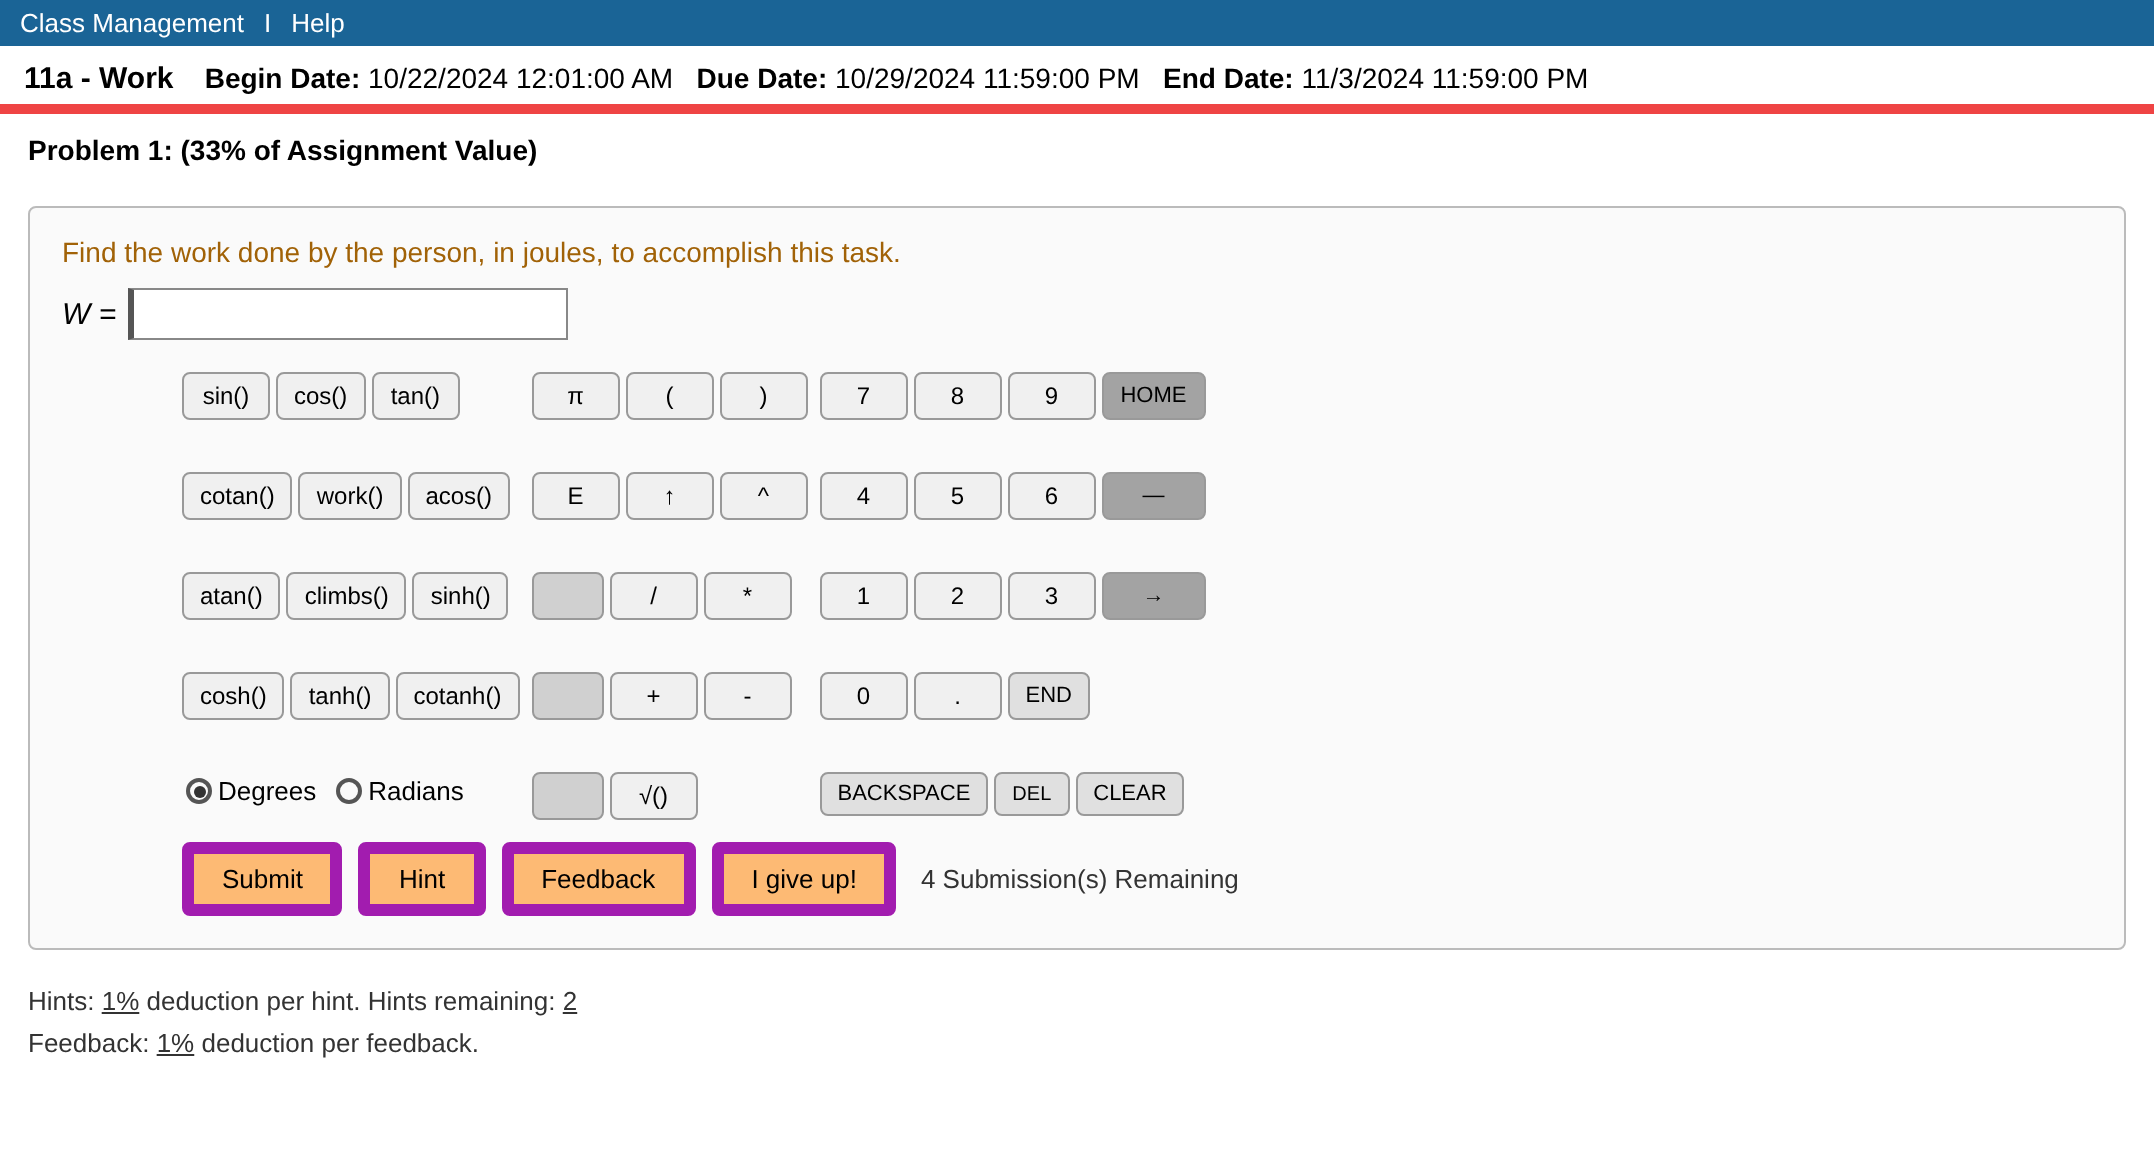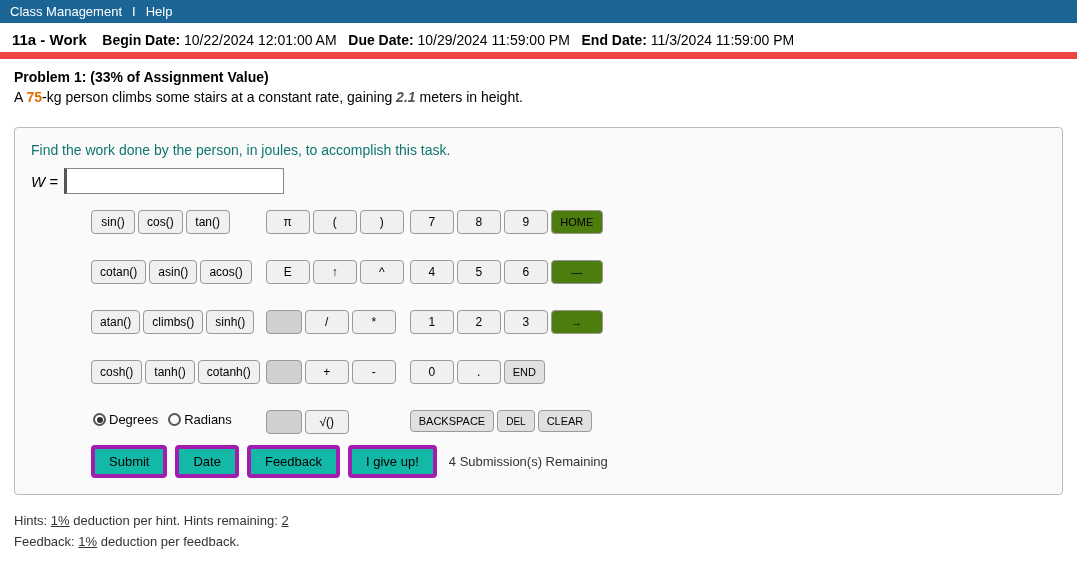--- a/index.html
+++ b/index.html
@@ -15,21 +15,21 @@
       color: #fff;
       padding: 4px 10px;
       font-size: 13px;
       display: flex;
       gap: 10px;
     }
     .top-bar span { cursor: pointer; text-align: center; }
     .header-row {
       padding: 8px 12px 4px 12px;
       font-size: 14px;
-      border-bottom: 7px solid #ef4444;
+      border-bottom: 5px solid #ef4444;
     }
     .header-row .assignment-title {
       font-weight: bold;
       font-size: 15px;
     }
     .problem-section {
       padding: 10px 14px 4px 14px;
     }
     .problem-title {
       font-weight: bold;
@@ -45,21 +45,21 @@
     .work-area {
       margin: 12px 14px;
       border: 1px solid #bbb;
       border-radius: 4px;
       padding: 14px 16px 16px 16px;
       background: #fafafa;
     }
     .find-text {
       font-size: 14px;
       margin-bottom: 10px;
-      color: #0f766e;
+      color: #a16207;
     }
     .input-row {
       display: flex;
       align-items: center;
       margin-bottom: 16px;
     }
     .w-label {
       font-size: 15px;
       font-style: italic;
       margin-right: 6px;
@@ -84,21 +84,21 @@
       background: #f0f0f0;
       border-radius: 4px;
       padding: 4px 8px;
       font-size: 12px;
       cursor: pointer;
       white-space: nowrap;
       min-width: 44px;
       text-align: center;
       user-select: none;
     }
-    .key-btn.home { background: #4d7c0f; font-size: 11px; min-width: 52px; }
+    .key-btn.home { background: #a3a3a3; font-size: 11px; min-width: 52px; }
     .key-btn.gray-box { background: #d0d0d0; min-width: 36px; }
     .key-btn.backspace-btn { background: #e0e0e0; min-width: 80px; font-size: 11px; }
     .key-btn.del-btn { background: #e0e0e0; font-size: 10px; min-width: 30px; }
     .key-btn.clear-btn { background: #e0e0e0; font-size: 11px; min-width: 52px; }
     .key-btn.end-btn { background: #e0e0e0; font-size: 11px; min-width: 36px; }
     .degrees-row {
       display: flex;
       align-items: flex-end;
       gap: 10px;
       font-size: 13px;
@@ -125,22 +125,22 @@
     }
     .radio-dot.empty {}
     .bottom-buttons {
       display: flex;
       align-items: center;
       gap: 8px;
       margin-top: 8px;
       margin-left: 60px;
     }
     .action-btn {
-      border: 4px solid #a21caf;
-      background: #14b8a6;
+      border: 6px solid #a21caf;
+      background: #fdba74;
       border-radius: 4px;
       padding: 5px 14px;
       font-size: 13px;
       cursor: pointer;
     }
     .submission-info {
       font-size: 13px;
       color: #333;
       margin-left: 4px;
     }
@@ -179,44 +179,41 @@
   &nbsp;
   <span class="bold">Due Date:</span>
   <span>10/29/2024 11:59:00 PM</span>
   &nbsp;
   <span class="bold">End Date:</span>
   <span>11/3/2024 11:59:00 PM</span>
 </div>
 
 <div class="problem-section">
   <div class="problem-title bold">Problem 1: (33% of Assignment Value)</div>
-  <div class="problem-text">
-    <span>A </span><span class="highlight-75">75</span><span>-kg person climbs some stairs at a constant rate, gaining </span><span class="highlight-21">2.1</span><span> meters in height.</span>
-  </div>
 </div>
 
 <div class="work-area">
   <div class="find-text">Find the work done by the person, in joules, to accomplish this task.</div>
   <div class="input-row">
     <span class="w-label">W =</span>
     <input class="answer-input" type="text" style="">
   </div>
 
   <div class="keyboard-area">
     <div class="kb-main">
 
       <div class="kb-section">
         <div class="kb-row">
           <button class="key-btn">sin()</button>
           <button class="key-btn">cos()</button>
           <button class="key-btn">tan()</button>
         </div>
         <div class="kb-row">
           <button class="key-btn">cotan()</button>
-          <button class="key-btn">asin()</button>
+          <button class="key-btn">work()</button>
           <button class="key-btn">acos()</button>
         </div>
         <div class="kb-row">
           <button class="key-btn">atan()</button>
           <button class="key-btn">climbs()</button>
           <button class="key-btn">sinh()</button>
         </div>
         <div class="kb-row">
           <button class="key-btn">cosh()</button>
           <button class="key-btn">tanh()</button>
@@ -289,21 +286,21 @@
           <button class="key-btn backspace-btn">BACKSPACE</button>
           <button class="key-btn del-btn">DEL</button>
           <button class="key-btn clear-btn">CLEAR</button>
         </div>
       </div>
     </div>
   </div>
 
   <div class="bottom-buttons">
     <button class="action-btn">Submit</button>
-    <button class="action-btn">Date</button>
+    <button class="action-btn">Hint</button>
     <button class="action-btn">Feedback</button>
     <button class="action-btn">I give up!</button>
     <span class="submission-info">4 Submission(s) Remaining</span>
   </div>
 </div>
 
 <div class="hints-row">
   <span>Hints: </span><span class="underline">1%</span><span> deduction per hint. Hints remaining: </span><span class="underline">2</span>
 </div>
 

